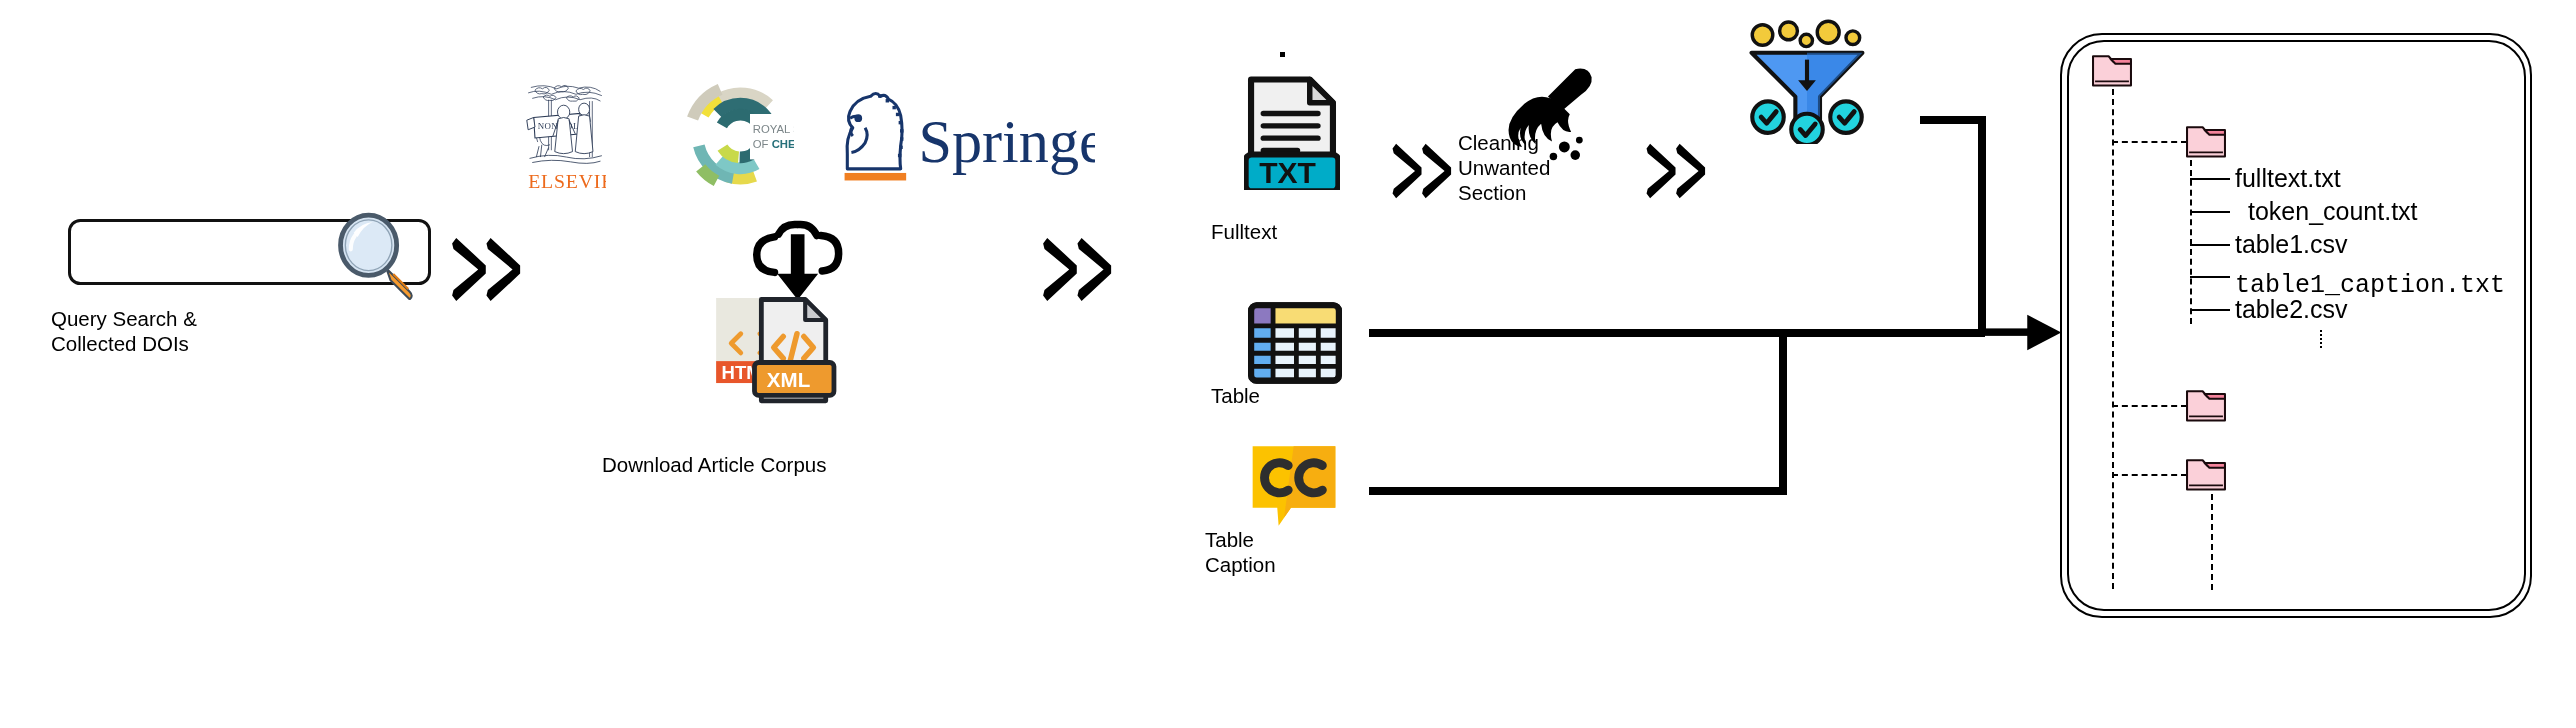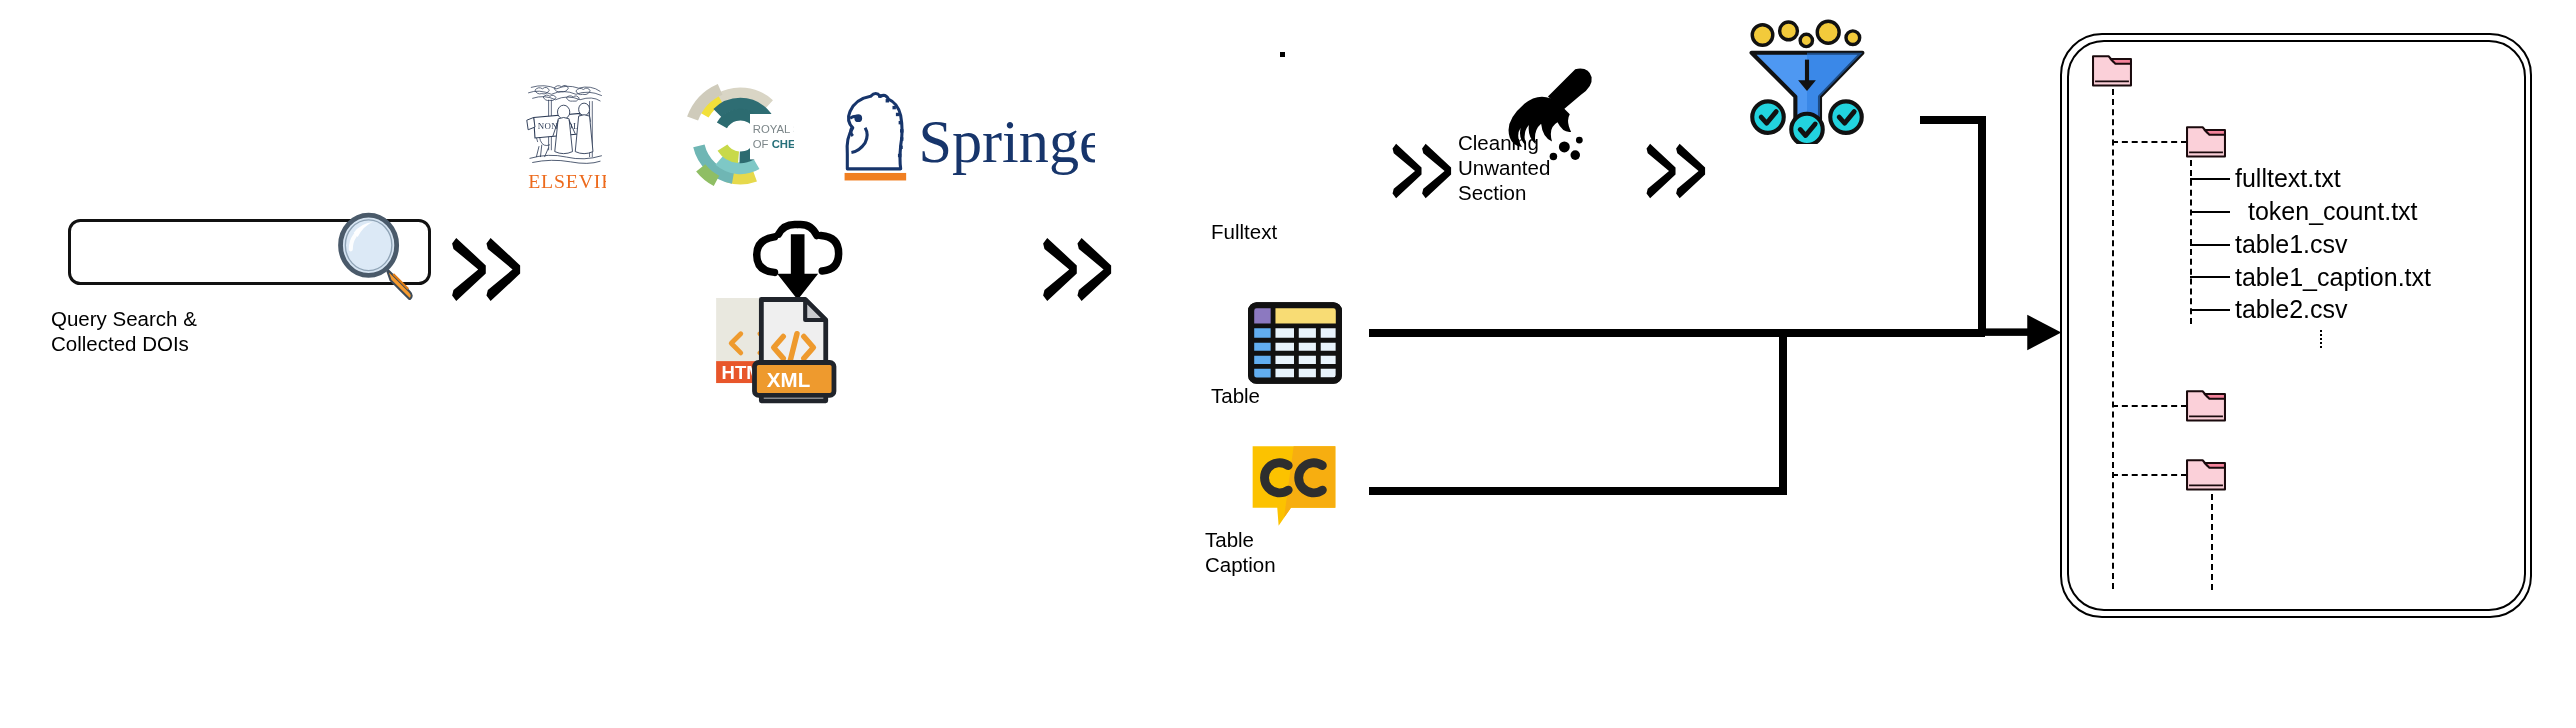--- a/index.html
+++ b/index.html
@@ -252,30 +252,45 @@
           <path d="M104 62 L90 78 L104 94"></path>
           <path d="M134 62 L148 78 L134 94"></path>
           <path d="M124 58 L114 98"></path>
         </g>
         <rect x="62" y="100" width="116" height="48" rx="6" fill="#EE9A2E" stroke="#20242B" stroke-width="7"></rect>
         <text x="80" y="136" font-family="'Liberation Sans', sans-serif" font-weight="bold" font-size="30" fill="#fff">XML</text>
       </g>
     </svg>
   </div>
 
+  <div class="abs lbl" id="download-label">Download Article Corpus</div>
 
   <div class="abs" style="left:1039px; top:231px;">
     <svg class="chev" width="79" height="77" viewBox="0 0 115 112">
       <path d="M6 18 L12 10 L55 50 L55 62 L12 102 L6 94 L8 86 L44 56 L8 26 Z" fill="#000"></path>
       <path d="M56 18 L62 10 L105 50 L105 62 L62 102 L56 94 L58 86 L94 56 L58 26 Z" fill="#000"></path>
     </svg>
   </div>
 
   <div class="abs" id="artifact-dot"></div>
 
+  <div class="abs" id="txt-icon">
+    <svg width="96" height="116" viewBox="0 0 140 170">
+      <path d="M10 8 L96 8 L130 42 L130 162 L10 162 Z" fill="#F0F0F0" stroke="#111" stroke-width="9" stroke-linejoin="round"></path>
+      <path d="M96 8 L130 42 L96 42 Z" fill="#D9D9D9" stroke="#111" stroke-width="8" stroke-linejoin="round"></path>
+      <g stroke="#111" stroke-width="8" stroke-linecap="round">
+        <path d="M28 58 L108 58"></path>
+        <path d="M28 76 L108 76"></path>
+        <path d="M28 94 L108 94"></path>
+        <path d="M28 112 L78 112"></path>
+      </g>
+      <rect x="2" y="118" width="136" height="54" rx="9" fill="#00ACC8" stroke="#111" stroke-width="9"></rect>
+      <text x="22" y="160" font-family="'Liberation Sans', sans-serif" font-weight="bold" font-size="44" fill="#111">TXT</text>
+    </svg>
+  </div>
   <div class="abs lbl" id="fulltext-label">Fulltext</div>
 
   <div class="abs" id="table-icon">
     <svg width="96" height="86" viewBox="0 0 140 125">
       <rect x="6" y="6" width="128" height="110" rx="8" fill="#E8F3FC" stroke="#111" stroke-width="9"></rect>
       <rect x="8" y="8" width="30" height="28" fill="#8C79C0"></rect>
       <rect x="38" y="8" width="94" height="28" fill="#F8DC74"></rect>
       <rect x="8" y="36" width="30" height="78" fill="#62AEF0"></rect>
       <g stroke="#111" stroke-width="7">
         <path d="M6 36 L134 36"></path>
@@ -408,21 +423,21 @@
   <div class="solidh" style="left:2190px; top:178px; width:40px;"></div>
   <div class="tree-label" style="left:2235px; top:169px;">fulltext.txt</div>
 
   <div class="solidh" style="left:2190px; top:211px; width:40px;"></div>
   <div class="tree-label" style="left:2235px; top:202px;margin-left:13px;">token_count.txt</div>
 
   <div class="solidh" style="left:2190px; top:244px; width:40px;"></div>
   <div class="tree-label" style="left:2235px; top:235px;">table1.csv</div>
 
   <div class="solidh" style="left:2190px; top:276px; width:40px;"></div>
-  <div class="tree-label" style="left:2235px; top:268px;">table1_caption.txt</div>
+  <div class="tree-label" style="left:2235px; top:277px;font-family:Liberation Mono, monospace;">table1_caption.txt</div>
 
   <div class="solidh" style="left:2190px; top:309px; width:40px;"></div>
   <div class="tree-label" style="left:2235px; top:300px;">table2.csv</div>
 
   <div class="ellipsis-dots" style="left:2320px; top:330px;"></div>
 
   <div class="dashh" style="left:2112px; top:405px; width:75px;"></div>
   <div class="abs folder" style="left:2185px; top:387px;">
     <svg width="42" height="37" viewBox="0 0 62 54">
       <path d="M3 6 L26 6 L33 14 L59 14 L59 49 L3 49 Z" fill="#FBD0D9" stroke="#1A0A0D" stroke-width="3" stroke-linejoin="round"></path>

